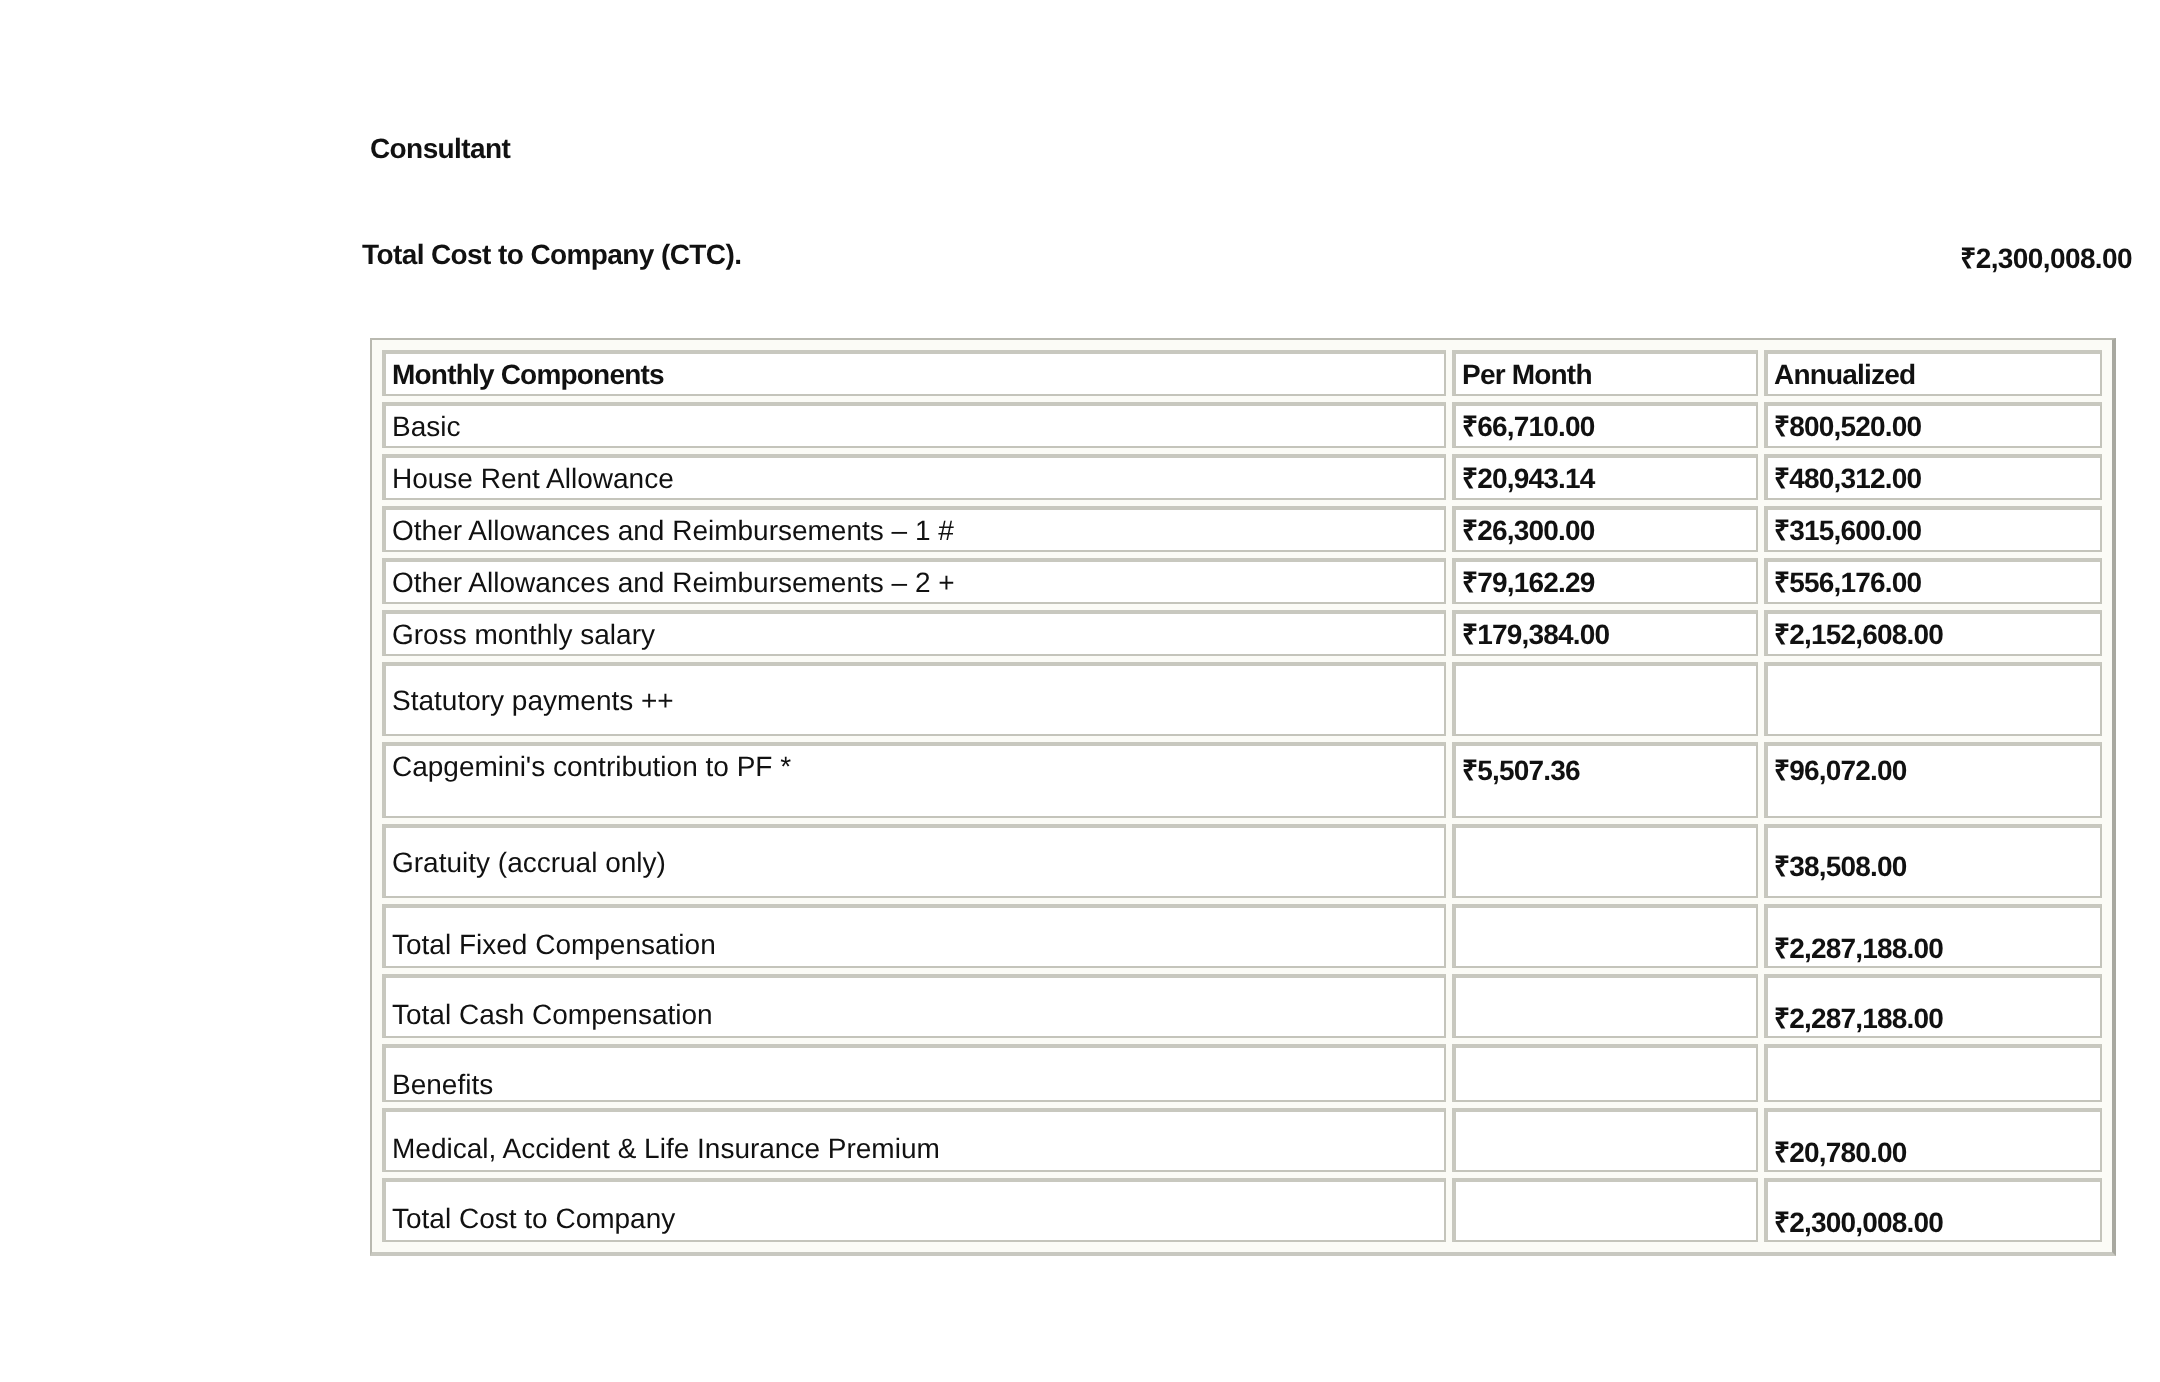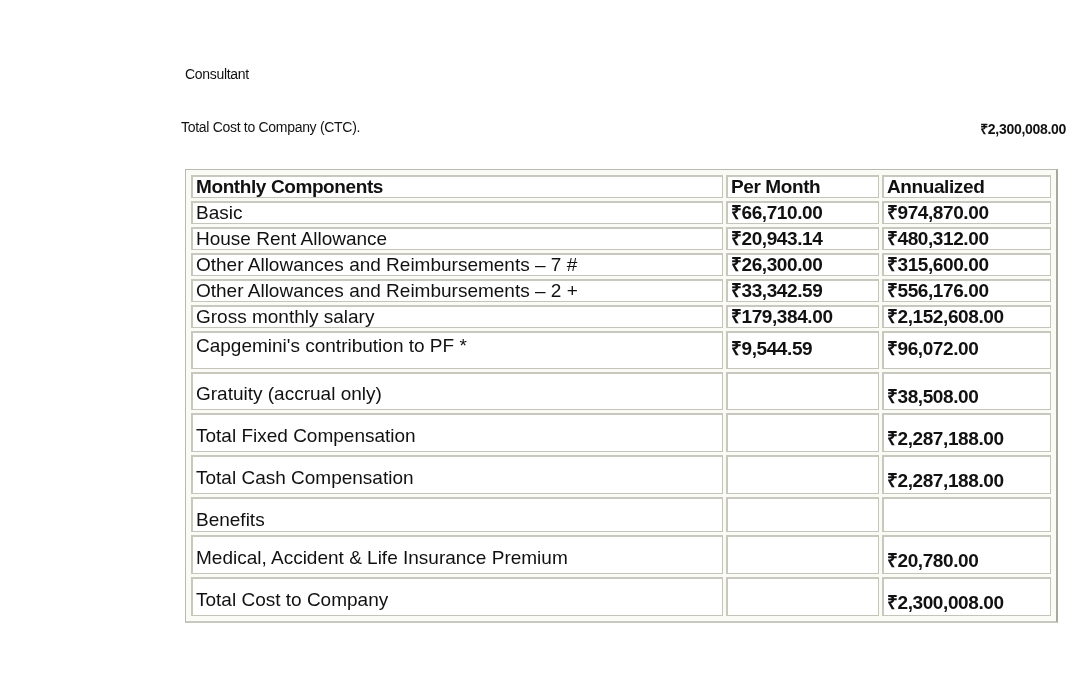--- a/index.html
+++ b/index.html
@@ -13,29 +13,29 @@
       position: relative;
       overflow: hidden;
       font-family: "Liberation Sans", sans-serif;
       color: #111111;
     }
     .designation {
       position: absolute;
       left: 185px;
       top: 66px;
       font-size: 14px;
-      font-weight: normal;
+      font-weight: bold;
       letter-spacing: -0.3px;
     }
     .ctc-label {
       position: absolute;
       left: 181px;
       top: 119px;
       font-size: 14px;
-      font-weight: normal;
+      font-weight: bold;
       letter-spacing: -0.3px;
     }
     .ctc-value {
       position: absolute;
       right: 14px;
       top: 119px;
       font-size: 14px;
       font-weight: bold;
       letter-spacing: -0.3px;
     }
@@ -56,21 +56,21 @@
       border-collapse: separate;
       border-spacing: 3px;
       table-layout: fixed;
     }
     table.comp td {
       border: 1px solid #c4c4bb;
       border-top: 2px solid #c8c8bf;
       border-left: 2px solid #c8c8bf;
       background: #ffffff;
       padding: 0 3px;
-      font-size: 19px;
+      font-size: 14px;
       vertical-align: top;
       box-sizing: border-box;
     }
     table.comp td.money {
       font-weight: bold;
       letter-spacing: -0.4px;
     }
     table.comp tr.hdr td {
       font-weight: bold;
       letter-spacing: -0.4px;
@@ -100,45 +100,50 @@
       </colgroup>
     <tbody>
       <tr class="hdr h-s">
         <td>Monthly Components</td>
         <td>Per Month</td>
         <td>Annualized</td>
       </tr>
       <tr class="h-s">
         <td>Basic</td>
         <td class="money">₹66,710.00</td>
-        <td class="money">₹974,870.00</td>
+        <td class="money">₹800,520.00</td>
       </tr>
       <tr class="h-s">
         <td>House Rent Allowance</td>
         <td class="money">₹20,943.14</td>
         <td class="money">₹480,312.00</td>
       </tr>
       <tr class="h-s">
-        <td>Other Allowances and Reimbursements – 7 #</td>
+        <td>Other Allowances and Reimbursements – 1 #</td>
         <td class="money">₹26,300.00</td>
         <td class="money">₹315,600.00</td>
       </tr>
       <tr class="h-s">
         <td>Other Allowances and Reimbursements – 2 +</td>
-        <td class="money">₹33,342.59</td>
+        <td class="money">₹79,162.29</td>
         <td class="money">₹556,176.00</td>
       </tr>
       <tr class="h-s">
         <td>Gross monthly salary</td>
         <td class="money">₹179,384.00</td>
         <td class="money">₹2,152,608.00</td>
       </tr>
+      <tr class="h-m">
+        <td>Statutory payments ++</td>
+        <td class="money"></td>
+        <td class="money"></td>
+      </tr>
       <tr class="h-c">
         <td>Capgemini's contribution to PF *</td>
-        <td class="money">₹9,544.59</td>
+        <td class="money">₹5,507.36</td>
         <td class="money">₹96,072.00</td>
       </tr>
       <tr class="h-m">
         <td>Gratuity (accrual only)</td>
         <td class="money"></td>
         <td class="money">₹38,508.00</td>
       </tr>
       <tr class="h-l">
         <td>Total Fixed Compensation</td>
         <td class="money"></td>

